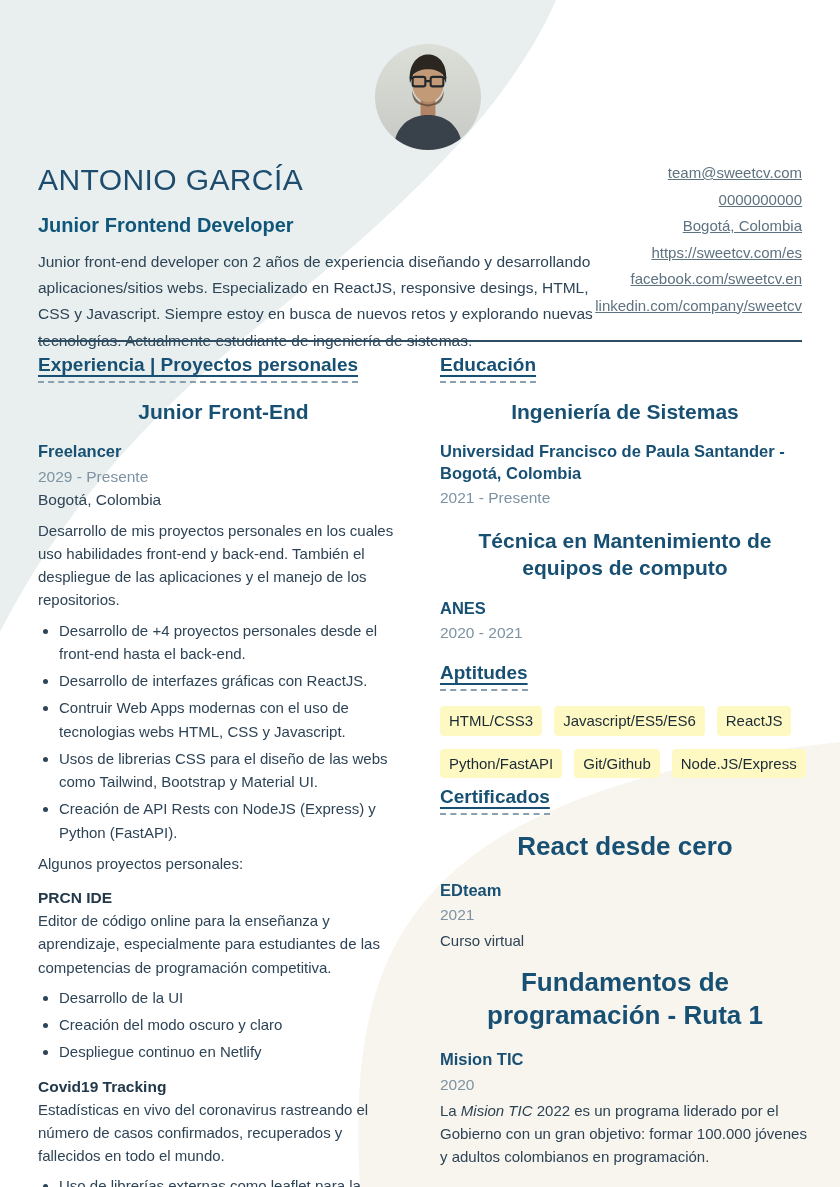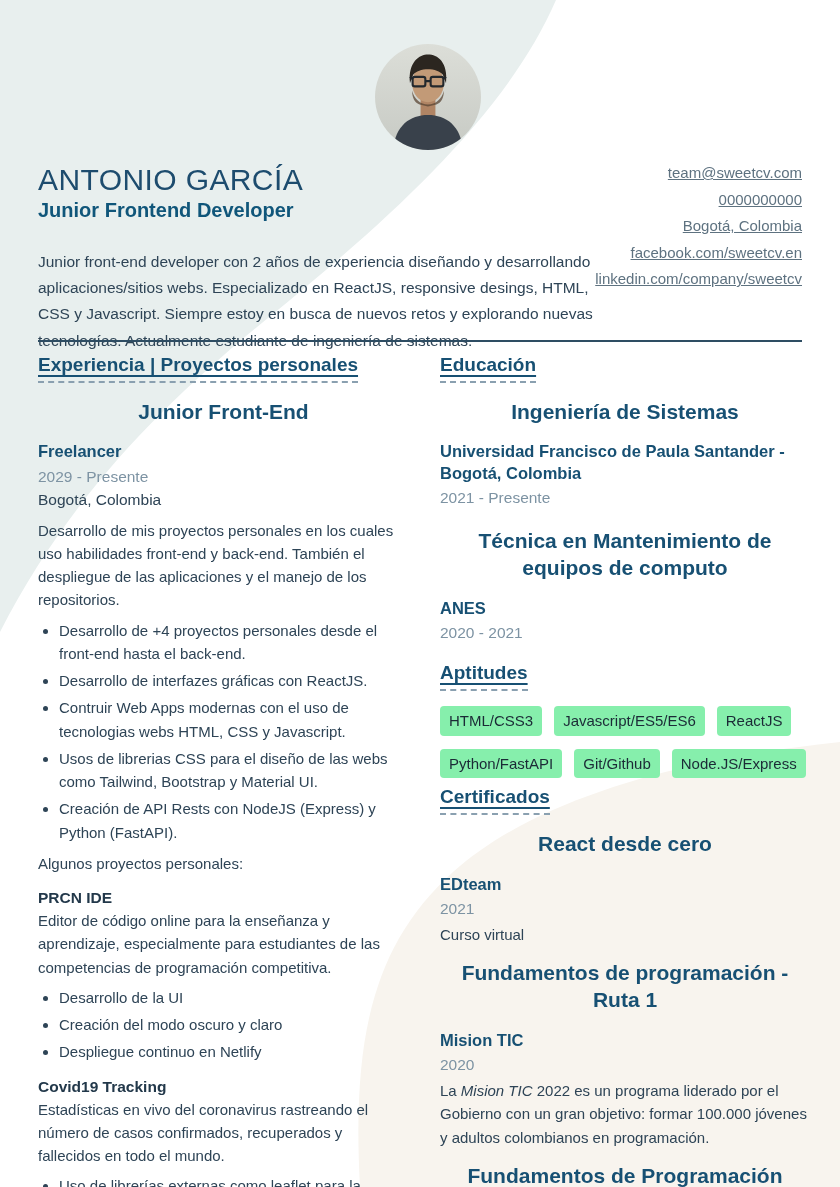--- a/index.html
+++ b/index.html
@@ -14,21 +14,21 @@
   .photo {
     position:absolute; left:375px; top:44px; width:106px; height:106px;
     border-radius:50%; overflow:hidden; z-index:2;
   }
   .photo svg { display:block; width:100%; height:100%; }
   .name-block { position:absolute; left:38px; top:163px; z-index:2; }
   .name {
     font-size:30px; font-weight:500; color:#1d4c6e; letter-spacing:.4px;
     margin:0; line-height:1.15;
   }
-  .job-title { font-size:20px; font-weight:700; color:#10567a; margin-top:1px; }
+  .job-title { font-size:20px; font-weight:700; color:#10567a; margin-top:16px; }
   .summary {
     position:absolute; left:38px; top:233px; width:562px; z-index:2;
     font-size:15.5px; line-height:1.7; color:#2e4456;
   }
   .contacts {
     position:absolute; right:38px; top:162px; width:260px; z-index:2;
     text-align:right; font-size:15px; line-height:1.5;
   }
   .contact-link {
     display:block; color:#5e7280; text-decoration:underline;
@@ -44,34 +44,34 @@
   .col-left  { left:38px;  width:371px; }
   .col-right { left:440px; width:370px; }
 
   h2.section {
     display:table; font-size:19px; font-weight:700; color:#175073;
     margin:0 0 15px 0; padding-bottom:5px;
     text-decoration:underline; text-decoration-thickness:2px; text-underline-offset:4px;
     border-bottom:2px dashed #8aa0b0;
   }
   h3.entry { font-size:21px; font-weight:700; color:#175073; margin:0 0 6px 0; line-height:1.3;text-align:center; }
-  h3.cert-title { font-size:21px; }
+  h3.cert-title { font-size:26px; }
   .org   { font-size:16.5px; font-weight:700; color:#175073; margin:16px 0 5px 0; line-height:1.3; }
   .dates { font-size:15.5px; color:#7d93a3; margin:0 0 5px 0; }
   .loc   { font-size:15.5px; color:#2e4456; margin:0 0 10px 0; }
   p.body { font-size:15px; line-height:1.55; margin:0 0 7px 0; }
   ul.blist { margin:0 0 8px 0; padding-left:21px; }
   ul.blist li { font-size:15px; line-height:1.55; margin-bottom:4px; }
   .intro { margin:16px 0 14px 0; }
   .proj-name { font-size:15.5px; font-weight:700; color:#22384a; margin:14px 0 2px 0; }
   .edu-item { margin-bottom:20px; }
   .mt-sec { margin-top:24px; }
   .tags { display:flex; flex-wrap:wrap; gap:13px 12px; margin:2px 0 8px 0; }
   .tag {
-    background:#86efac; color:#1b2a36; font-size:15px;
+    background:#fef9c3; color:#1b2a36; font-size:15px;
     padding:5px 9px; border-radius:4px; line-height:1.3;
   }
   .cert { margin-bottom:13px; }
   .cert p.body i { font-style:italic; }
 </style>
 </head>
 <body>
 
 <div class="page">
 
@@ -108,20 +108,21 @@
     <h1 class="name">ANTONIO GARCÍA</h1>
     <div class="job-title">Junior Frontend Developer</div>
   </div>
 
   <p class="summary">Junior front-end developer con 2 años de experiencia diseñando y desarrollando aplicaciones/sitios webs. Especializado en ReactJS, responsive desings, HTML, CSS y Javascript. Siempre estoy en busca de nuevos retos y explorando nuevas tecnologías. Actualmente estudiante de ingeniería de sistemas.</p>
 
   <div class="contacts">
     <a class="contact-link">team@sweetcv.com</a>
     <a class="contact-link">0000000000</a>
     <a class="contact-link">Bogotá, Colombia</a>
+    <a class="contact-link">https://sweetcv.com/es</a>
     <a class="contact-link">facebook.com/sweetcv.en</a>
     <a class="contact-link">linkedin.com/company/sweetcv</a>
   </div>
 
   <div class="divider"></div>
 
   <section class="col col-left">
     <h2 class="section">Experiencia | Proyectos personales</h2>
 
     <h3 class="entry">Junior Front-End</h3>

